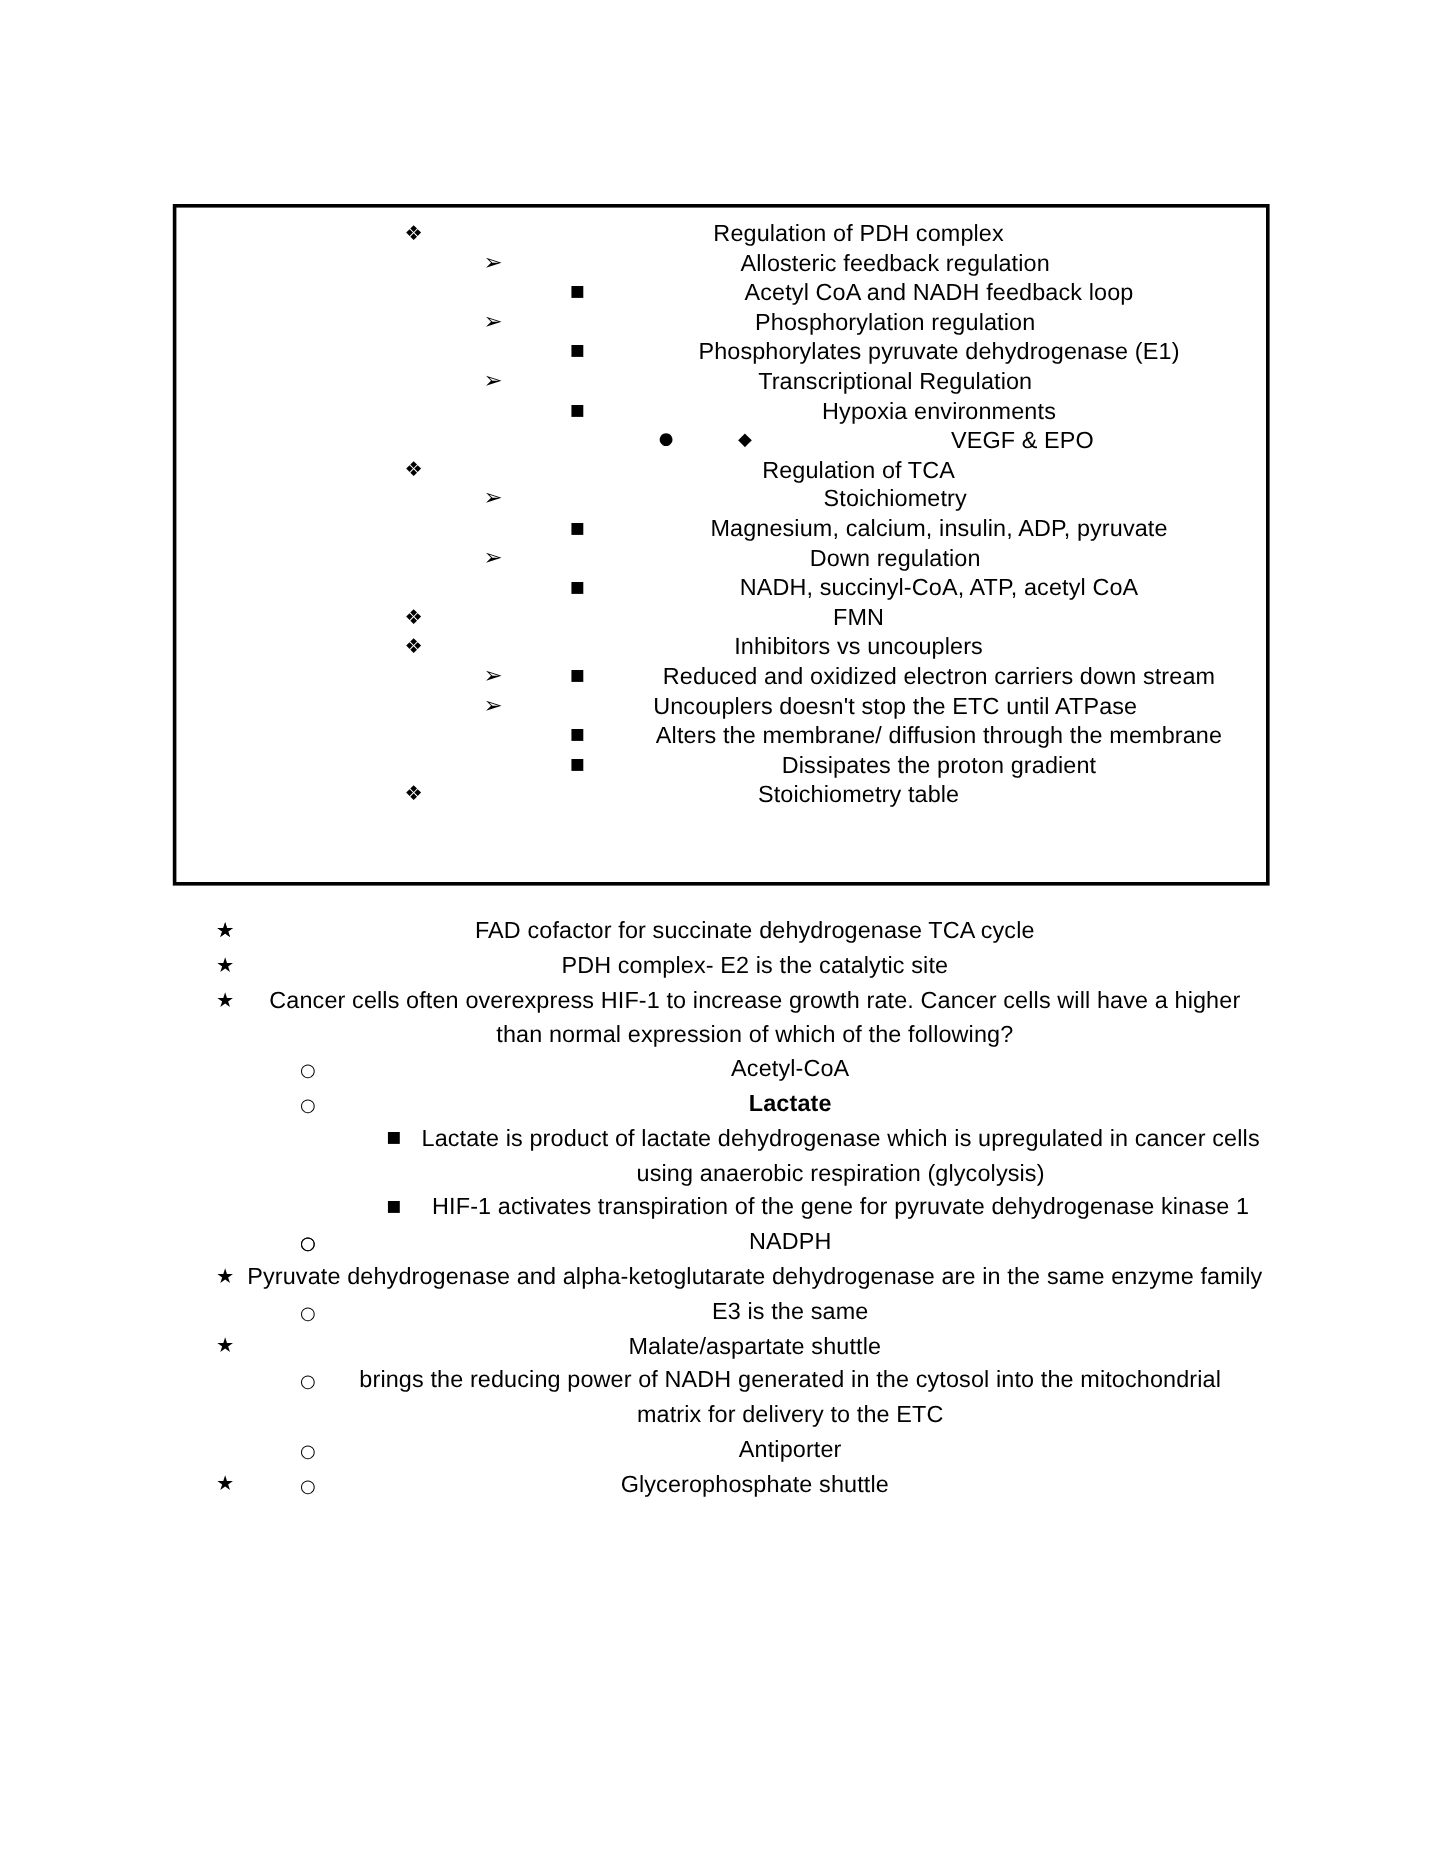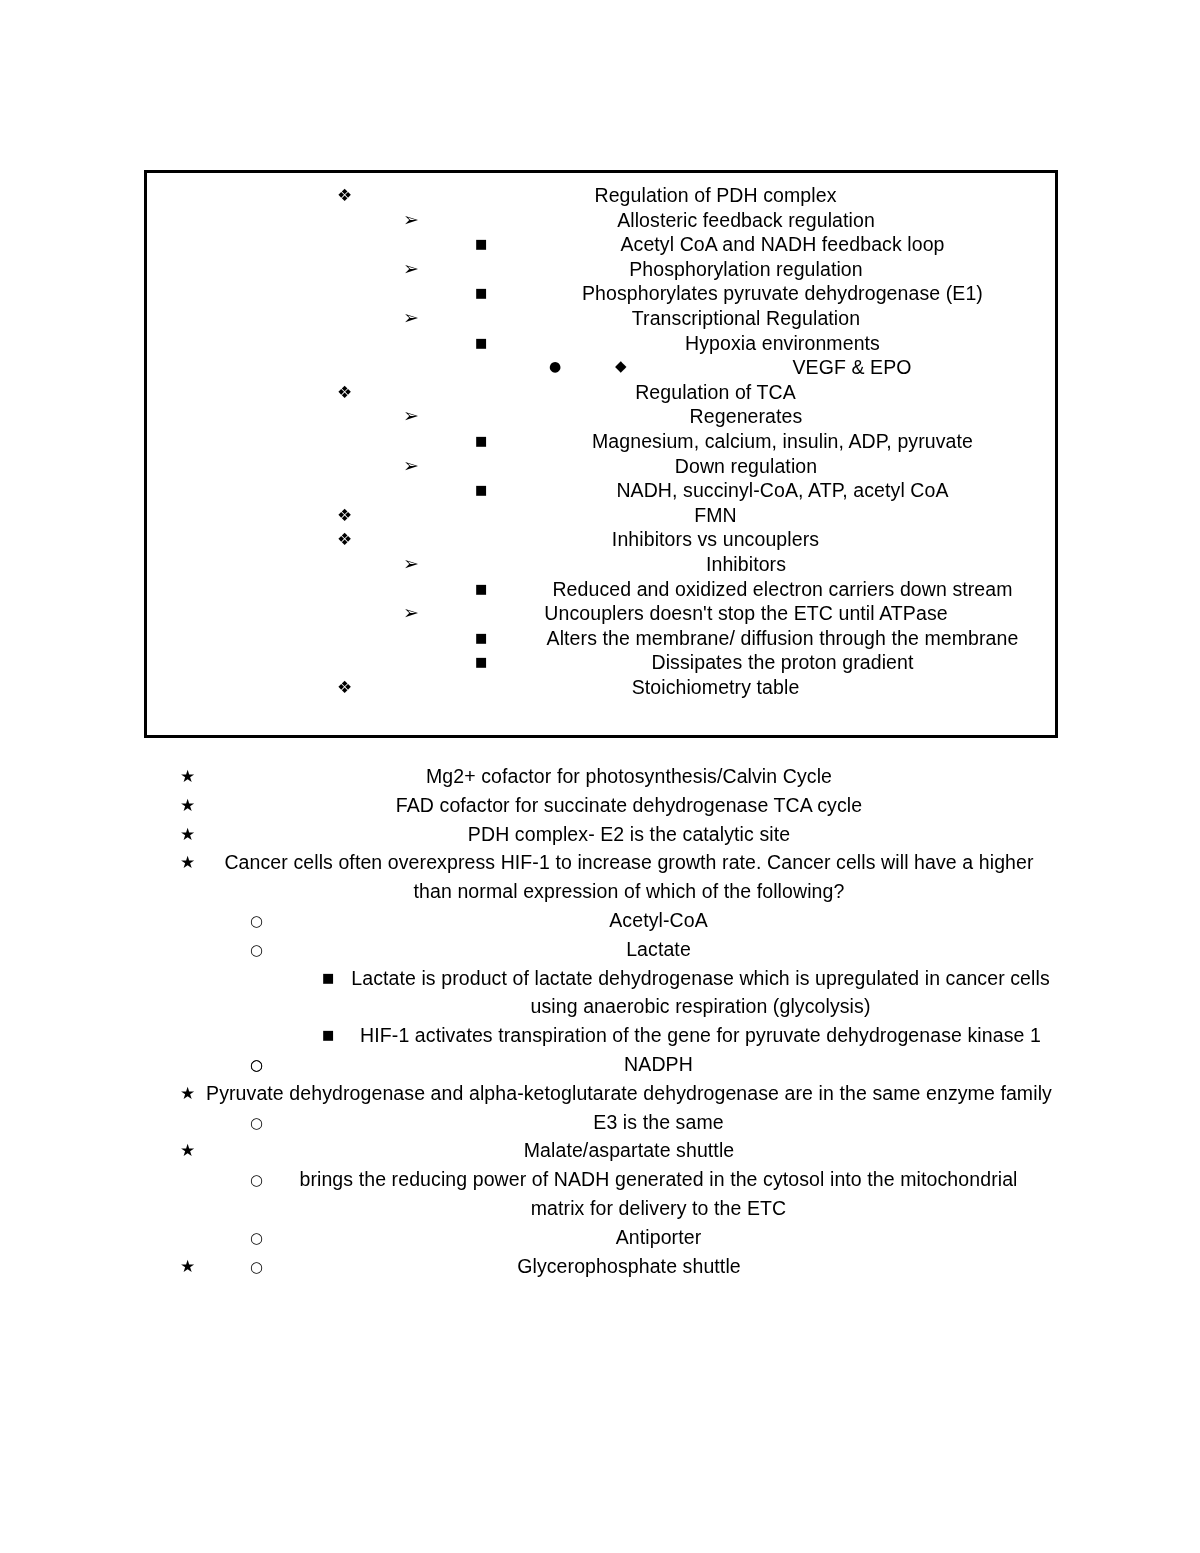--- a/index.html
+++ b/index.html
@@ -96,21 +96,21 @@
   
   .slvl-1 { padding-left: 206px; padding-right: 148px; }
   .slvl-1 > .bullet { left: 180px; font-size: 17px; top: 0px; }
 
   .slvl-2 { padding-left: 282px; padding-right: 165px; }
   .slvl-2 > .bullet { left: 250px; font-size: 15px; top: 1px; }
 
   .slvl-3 { padding-left: 349px; padding-right: 148px; }
   .slvl-3 > .bullet { left: 322px; font-size: 13px; top: 0px; }
 
-  .bold { font-weight: normal; }
+  .bold { font-weight: bold; }
 </style>
 </head>
 <body>
 
 <div class="page">
 
   <div class="boxed-region">
     <div class="box-list" id="boxed-list">
         <div class="li lvl-1">
           <span class="bullet">❖</span>
@@ -146,21 +146,21 @@
         <div class="li lvl-5">
           <span class="bullet">◆</span>
           <span class="txt">VEGF &amp; EPO</span>
         </div>
         <div class="li lvl-1">
           <span class="bullet">❖</span>
           <span class="txt">Regulation of TCA</span>
         </div>
         <div class="li lvl-2">
           <span class="bullet">➢</span>
-          <span class="txt">Regenerates</span>
+          <span class="txt">Stoichiometry</span>
         </div>
         <div class="li lvl-3">
           <span class="bullet">■</span>
           <span class="txt">Magnesium, calcium, insulin, ADP, pyruvate</span>
         </div>
         <div class="li lvl-2">
           <span class="bullet">➢</span>
           <span class="txt">Down regulation</span>
         </div>
         <div class="li lvl-3">
@@ -170,21 +170,20 @@
         <div class="li lvl-1">
           <span class="bullet">❖</span>
           <span class="txt">FMN</span>
         </div>
         <div class="li lvl-1">
           <span class="bullet">❖</span>
           <span class="txt">Inhibitors vs uncouplers</span>
         </div>
         <div class="li lvl-2">
           <span class="bullet">➢</span>
-          <span class="txt">Inhibitors</span>
         </div>
         <div class="li lvl-3">
           <span class="bullet">■</span>
           <span class="txt">Reduced and oxidized electron carriers down stream</span>
         </div>
         <div class="li lvl-2">
           <span class="bullet">➢</span>
           <span class="txt">Uncouplers doesn't stop the ETC until ATPase</span>
         </div>
         <div class="li lvl-3">
@@ -198,21 +197,20 @@
         <div class="li lvl-1">
           <span class="bullet">❖</span>
           <span class="txt">Stoichiometry table</span>
         </div>
       </div>
   </div>
 
   <div class="lower-region" id="lower-list">
       <div class="li slvl-1">
         <span class="bullet">★</span>
-        <span class="txt">Mg2+ cofactor for photosynthesis/Calvin Cycle</span>
       </div>
       <div class="li slvl-1">
         <span class="bullet">★</span>
         <span class="txt">FAD cofactor for succinate dehydrogenase TCA cycle</span>
       </div>
       <div class="li slvl-1">
         <span class="bullet">★</span>
         <span class="txt">PDH complex- E2 is the catalytic site</span>
       </div>
       <div class="li slvl-1">

